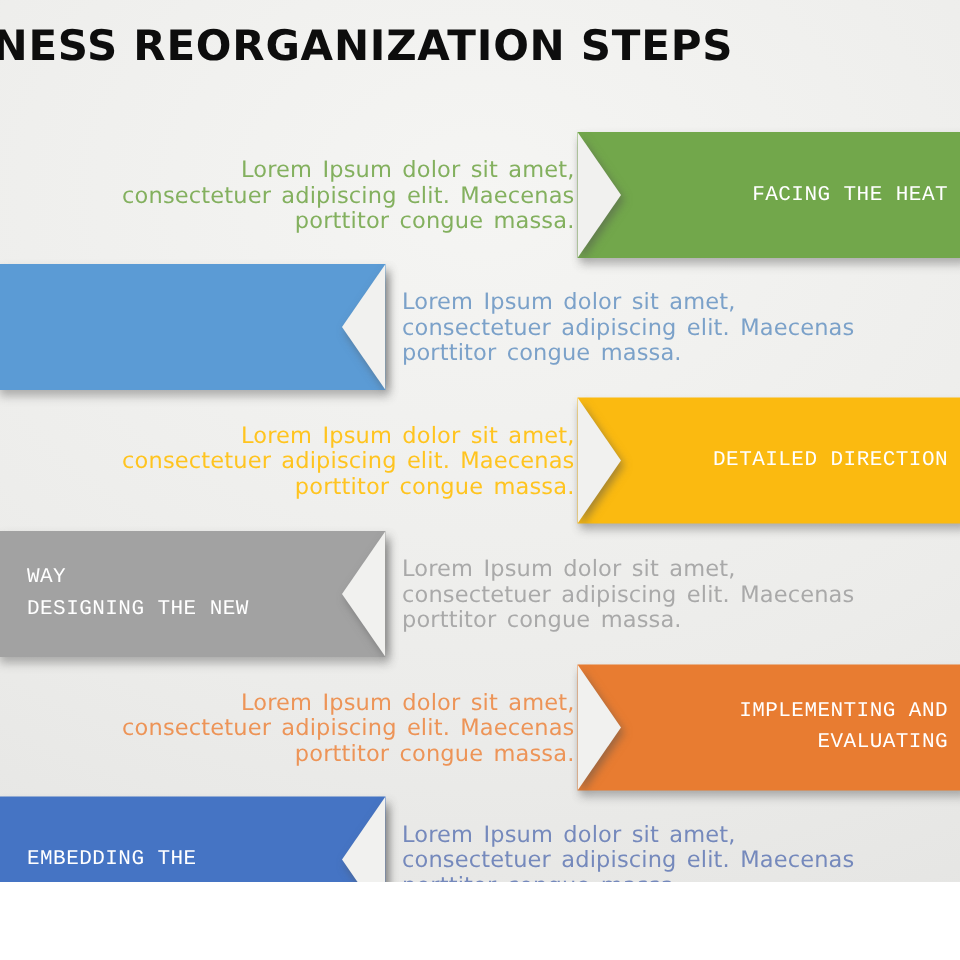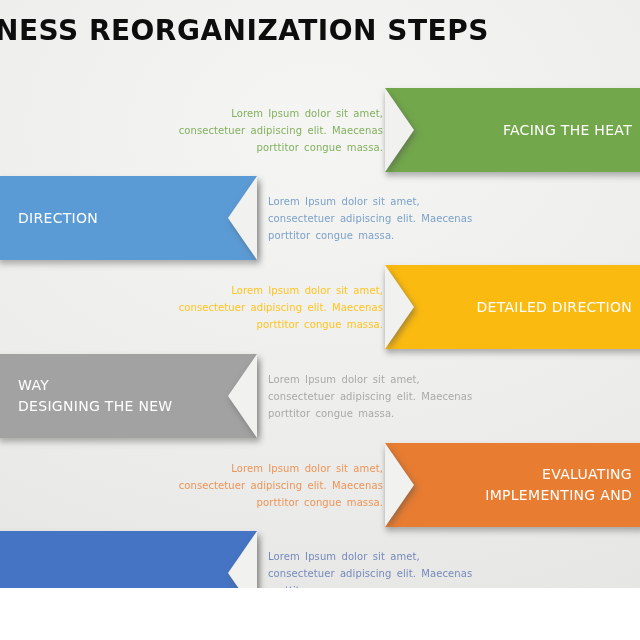--- a/index.html
+++ b/index.html
@@ -34,23 +34,23 @@
     width:100%;height:100%;background:#f1f1ef;
   }
   .banner.right .notch{clip-path:polygon(0 0,100% 50%,0 100%);}
   .banner.left  .notch{clip-path:polygon(100% 0,0 50%,100% 100%);}
   .banner-label{
     color:#ffffff;font-size:14px;line-height:21px;letter-spacing:.3px;
     position:relative;z-index:2;
   }
   .banner.right .banner-label{text-align:right;padding-right:11px;}
   .banner.left  .banner-label{text-align:left;padding-left:21px;}
-  .banner-label span{display:block;white-space:nowrap;}
+  .banner-label span{display:block;white-space:nowrap;font-family:Liberation Mono, monospace;}
   .desc{
-    position:absolute;font-size:10px;line-height:17px;
+    position:absolute;font-size:15px;line-height:17px;
     word-spacing:2px;letter-spacing:.1px;
   }
   .desc.right-side{right:257px;width:310px;text-align:right;}
   .desc.left-side{left:268px;width:310px;text-align:left;}
   .d0{top:105px}.d1{top:193px}.d2{top:282px}.d3{top:371px}.d4{top:460px}.d5{top:548px}
   .desc span{display:block;white-space:nowrap;}
 </style>
 </head>
 <body>
 
@@ -71,21 +71,20 @@
       <span>FACING THE HEAT</span>
       <span></span>
     </div>
   </div>
 
   <div class="banner left r1" style="background: rgb(91, 155, 213);">
     <div class="notch-wrap">
         <div class="notch"></div>
       </div>
     <div class="banner-label">
-      <span>DIRECTION</span>
     </div>
   </div>
   <div class="desc left-side d1" style="color: rgb(123, 161, 201);">
     <span>Lorem Ipsum dolor sit amet,</span>
     <span>consectetuer adipiscing elit. Maecenas</span>
     <span>porttitor congue massa.</span>
   </div>
 
   <div class="desc right-side d2" style="color: rgb(255, 196, 31);">
     <span>Lorem Ipsum dolor sit amet,</span>
@@ -120,30 +119,31 @@
   <div class="desc right-side d4" style="color: rgb(237, 148, 87);">
     <span>Lorem Ipsum dolor sit amet,</span>
     <span>consectetuer adipiscing elit. Maecenas</span>
     <span>porttitor congue massa.</span>
   </div>
   <div class="banner right r4" style="background: rgb(232, 124, 49);">
     <div class="notch-wrap">
         <div class="notch"></div>
       </div>
     <div class="banner-label">
+      <span>IMPLEMENTING AND</span>
       <span>EVALUATING</span>
-      <span>IMPLEMENTING AND</span>
     </div>
   </div>
 
   <div class="banner left r5" style="background: rgb(69, 116, 196);">
     <div class="notch-wrap">
         <div class="notch"></div>
       </div>
     <div class="banner-label">
+      <span>EMBEDDING THE</span>
     </div>
   </div>
   <div class="desc left-side d5" style="color: rgb(117, 137, 188);">
     <span>Lorem Ipsum dolor sit amet,</span>
     <span>consectetuer adipiscing elit. Maecenas</span>
     <span>porttitor congue massa.</span>
   </div>
 
 </div>
 

